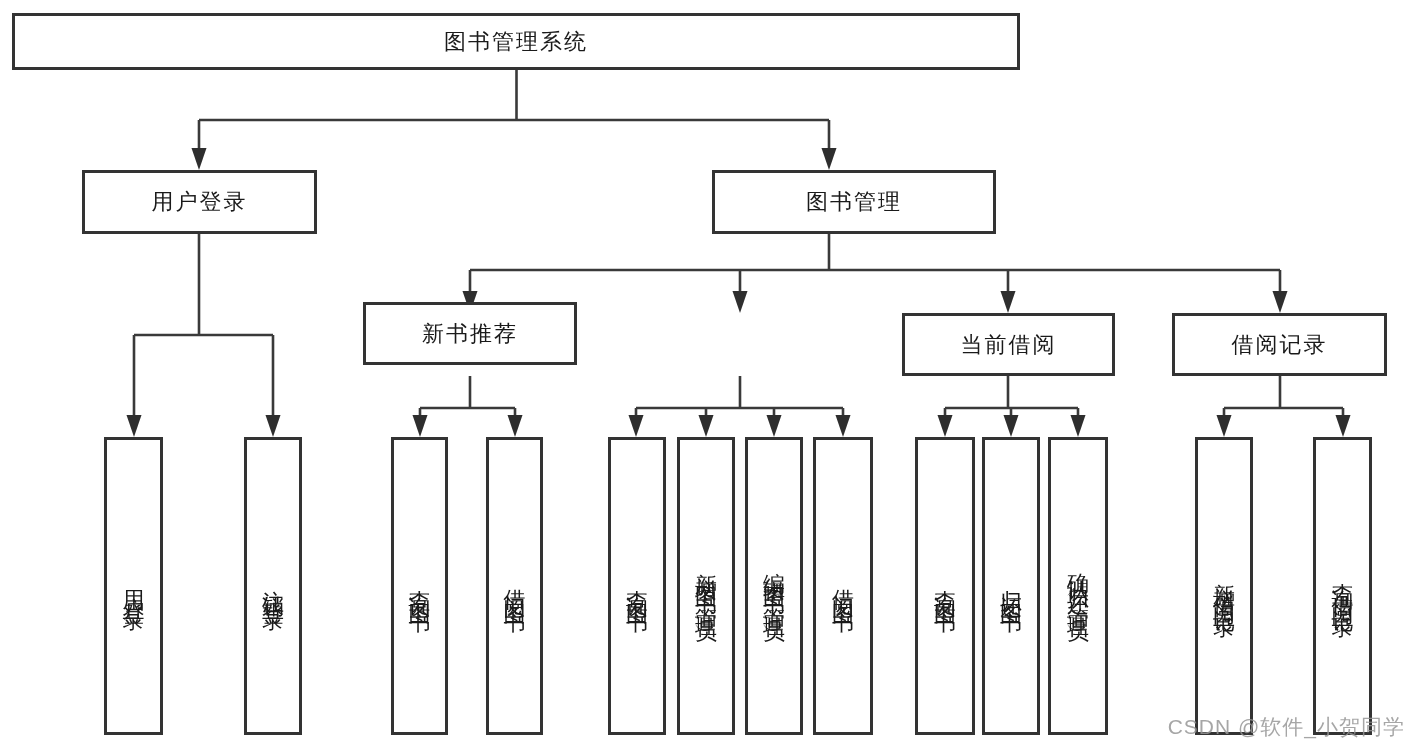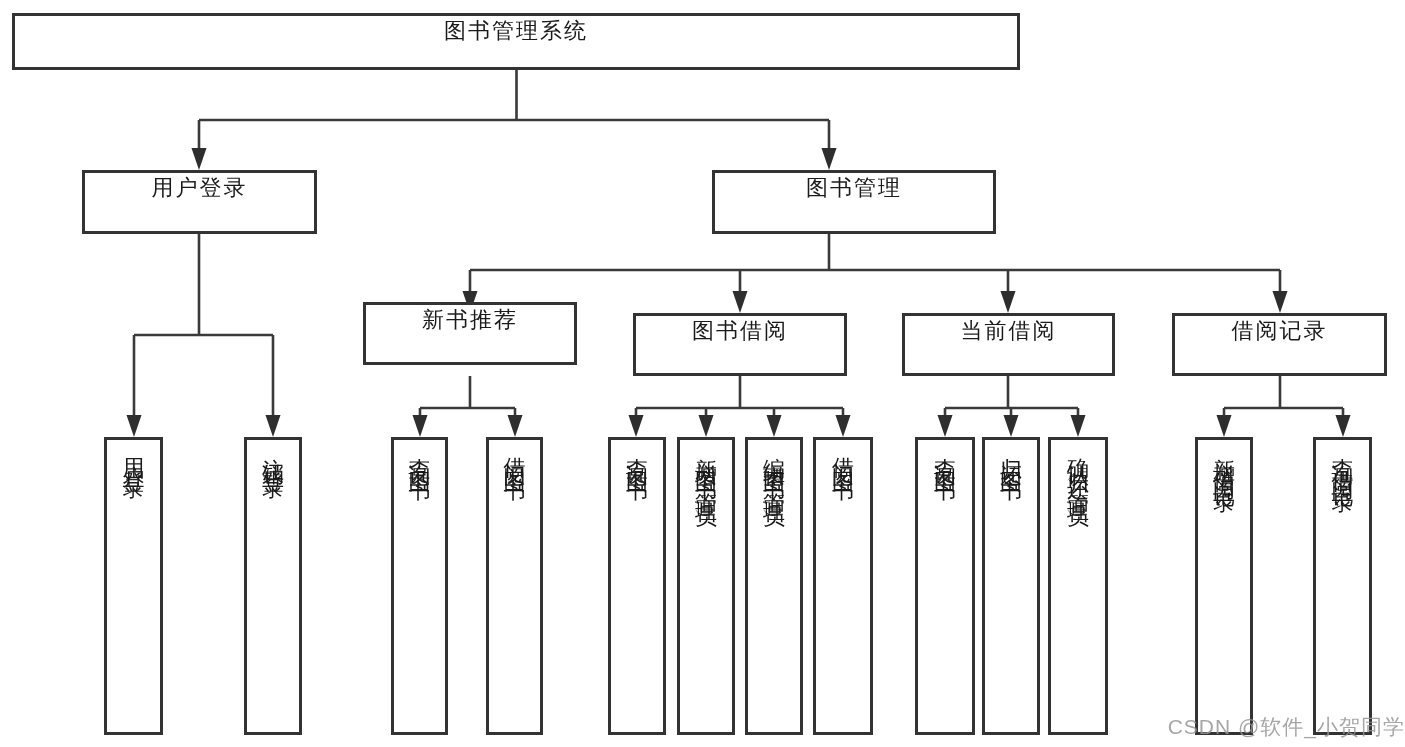--- a/index.html
+++ b/index.html
@@ -21,21 +21,21 @@
     top: 0;
     width: 1405px;
     height: 747px;
   }
   .node {
     position: absolute;
     box-sizing: border-box;
     border: 3px solid #333333;
     background: #ffffff;
     display: flex;
-    align-items: flex-start;
+    align-items: center;
     justify-content: center;
     color: #1a1a1a;
   }
   .node.h span {
     font-size: 22px;
     letter-spacing: 2px;
     white-space: nowrap;
   }
   .node.v span {
     writing-mode: vertical-rl;
@@ -113,23 +113,20 @@
   <div class="node h" style="left:82px; top:170px; width:235px; height:64px;">
     <span>用户登录</span>
   </div>
   <div class="node h" style="left:712px; top:170px; width:284px; height:64px;">
     <span>图书管理</span>
   </div>
 
   <div class="node h" style="left:363px; top:302px; width:214px; height:63px;">
     <span>新书推荐</span>
   </div>
-  <div class="node h" style="left:633px; top:313px; width:214px; height:63px;">
-    <span>图书借阅</span>
-  </div>
   <div class="node h" style="left:1172px; top:313px; width:215px; height:63px;">
     <span>借阅记录</span>
   </div>
   <div class="node h" style="left:902px; top:313px; width:213px; height:63px;">
     <span>当前借阅</span>
   </div>
 
   <div class="node v" style="left:104px; top:437px; width:59px; height:298px;">
     <span>用户登录</span>
   </div>

